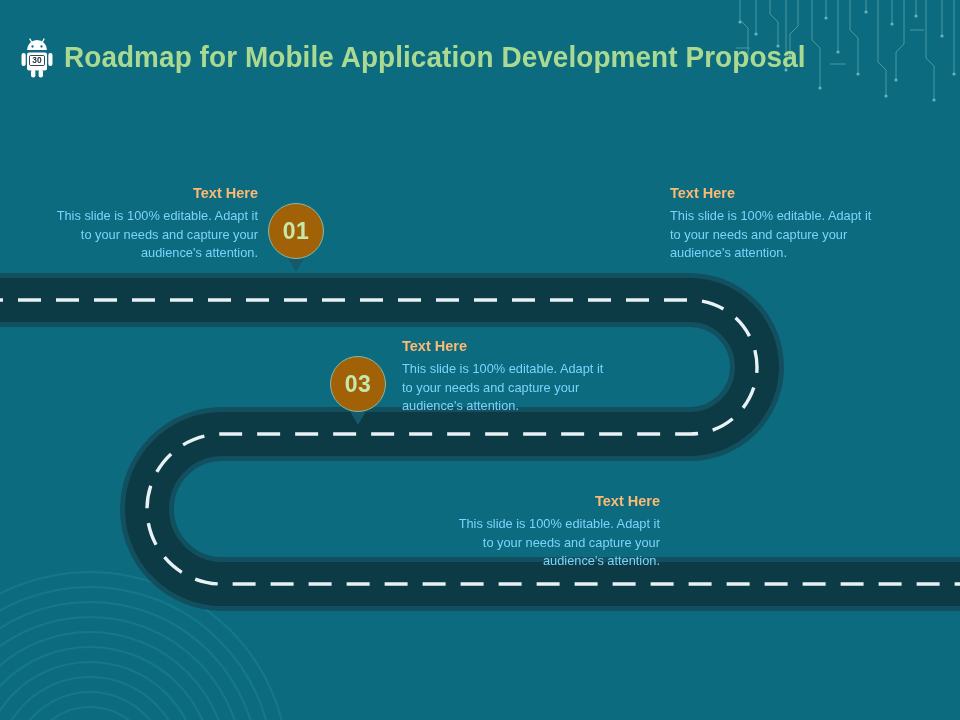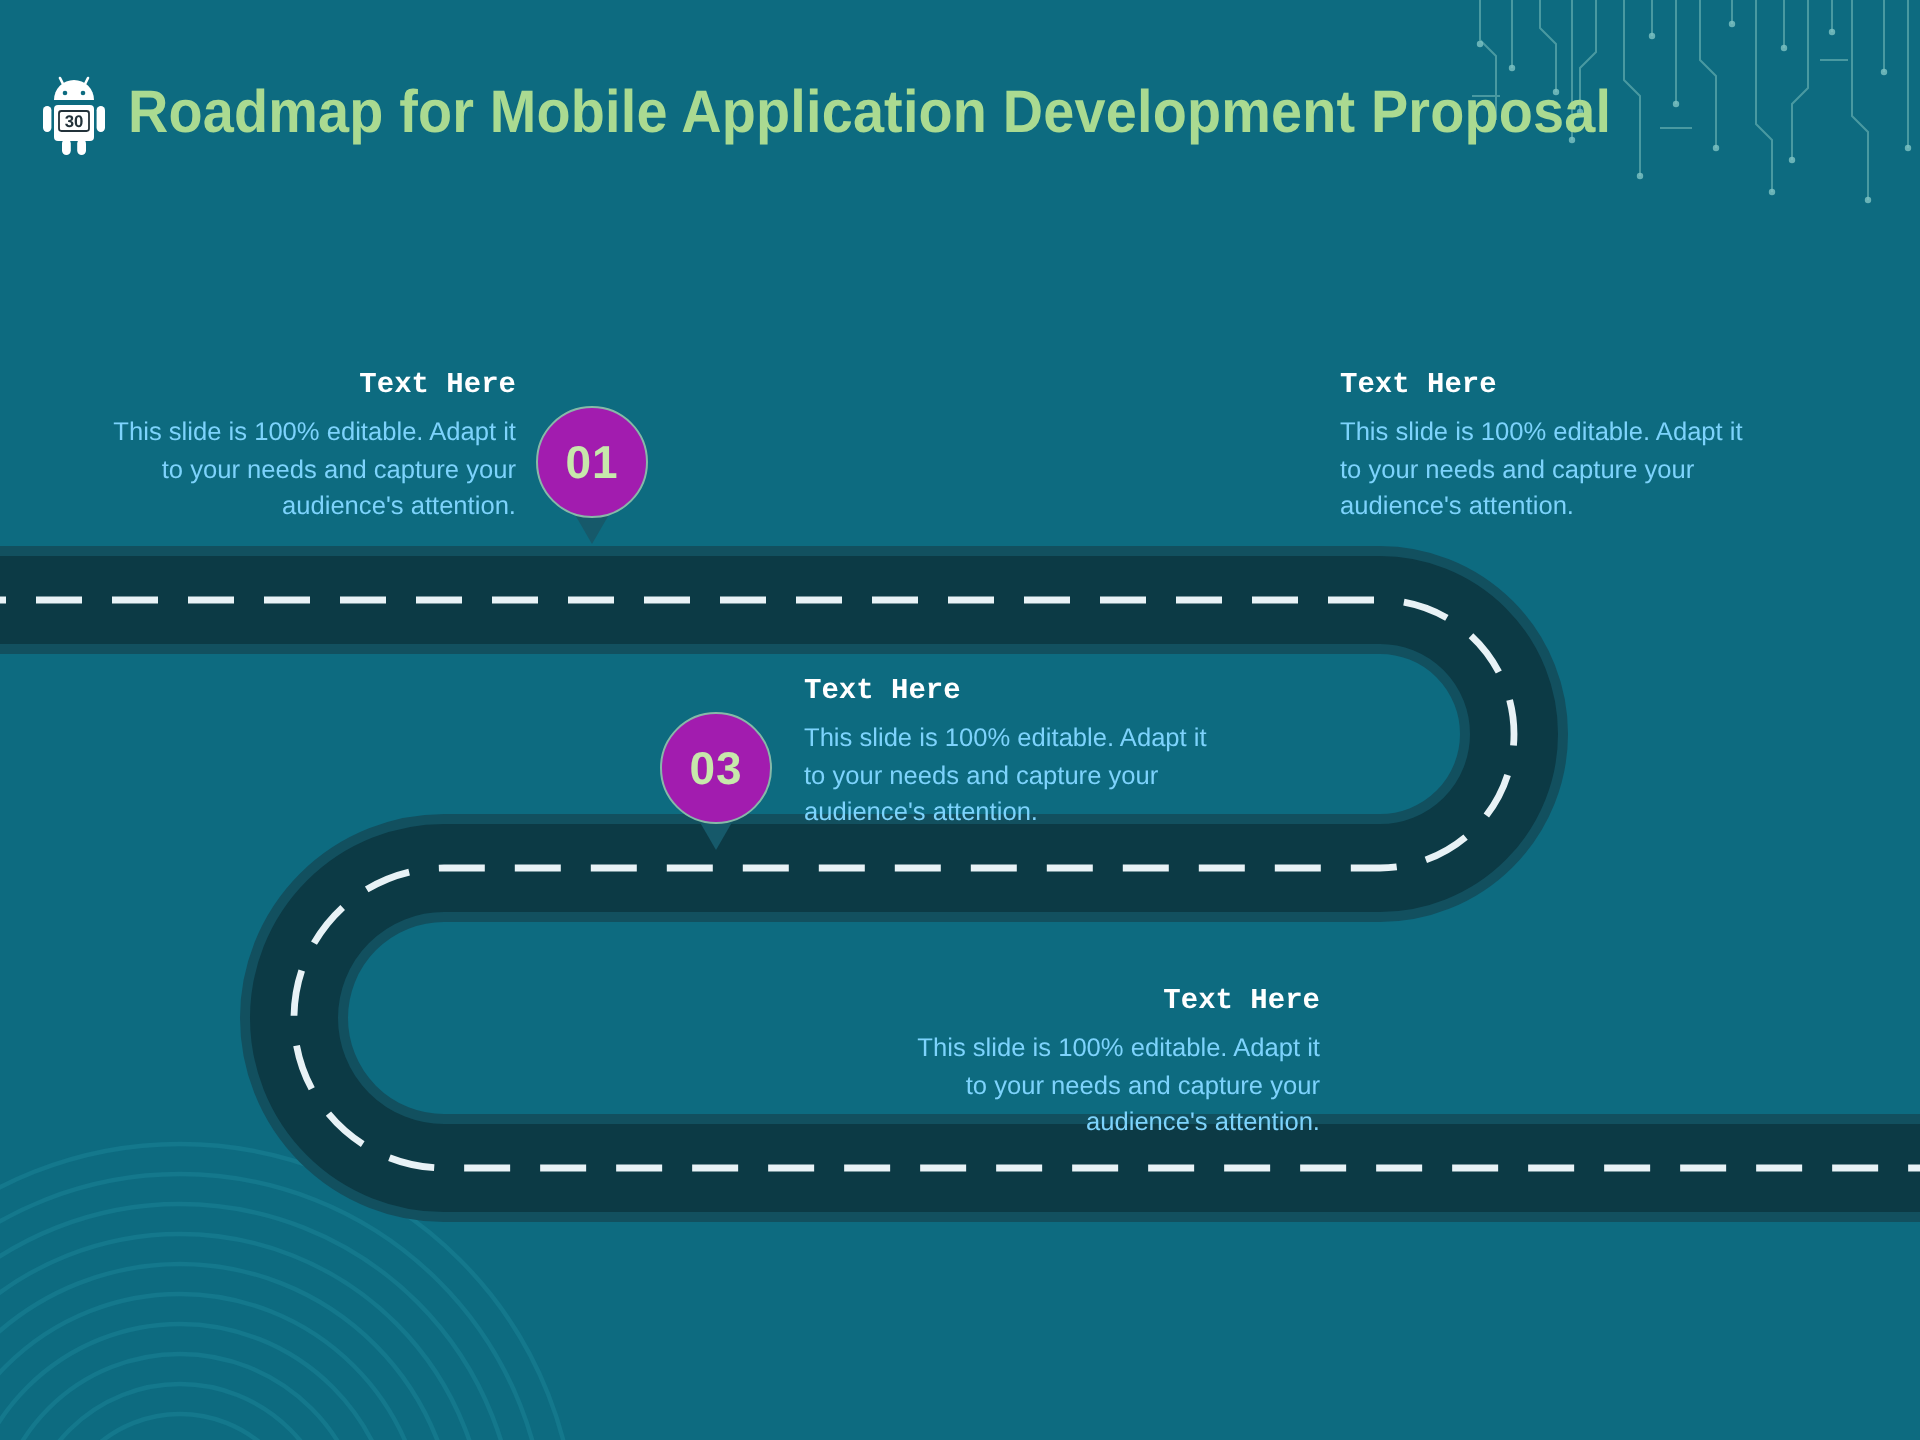--- a/index.html
+++ b/index.html
@@ -32,39 +32,39 @@
   }
 
   
   #road{position:absolute;left:0;top:0;width:960px;height:720px;}
 
   
   .marker{position:absolute;width:60px;height:78px;}
   .marker .ring{
     position:absolute;left:0;top:0;width:56px;height:56px;
     border:1.6px solid #86b9a8;border-radius:50%;
-    background:#a21caf;
+    background:#a16207;
     display:flex;align-items:center;justify-content:center;
     box-sizing:border-box;
   }
   .marker .num{
     color:#c7e8ab;font-size:23px;font-weight:bold;letter-spacing:.5px;
     line-height:1;
   }
   .marker .tail{
     position:absolute;left:17px;top:50px;width:0;height:0;
     border-left:11px solid transparent;
     border-right:11px solid transparent;
     border-top:19px solid #16596a;
   }
 
   
   .block{position:absolute;width:210px;}
   .block .head{
-    color:#ffffff;font-size:14.5px;font-weight:bold;margin-bottom:5px;line-height:1.1;font-family:Liberation Mono, monospace;
+    color:#fdba74;font-size:14.5px;font-weight:bold;margin-bottom:5px;line-height:1.1;
   }
   .block .body{
     color:#7dd3fc;font-size:12.8px;line-height:1.46;
   }
   .align-right{text-align:right;}
   .align-left{text-align:left;}
 </style>
 </head>
 <body>
 

